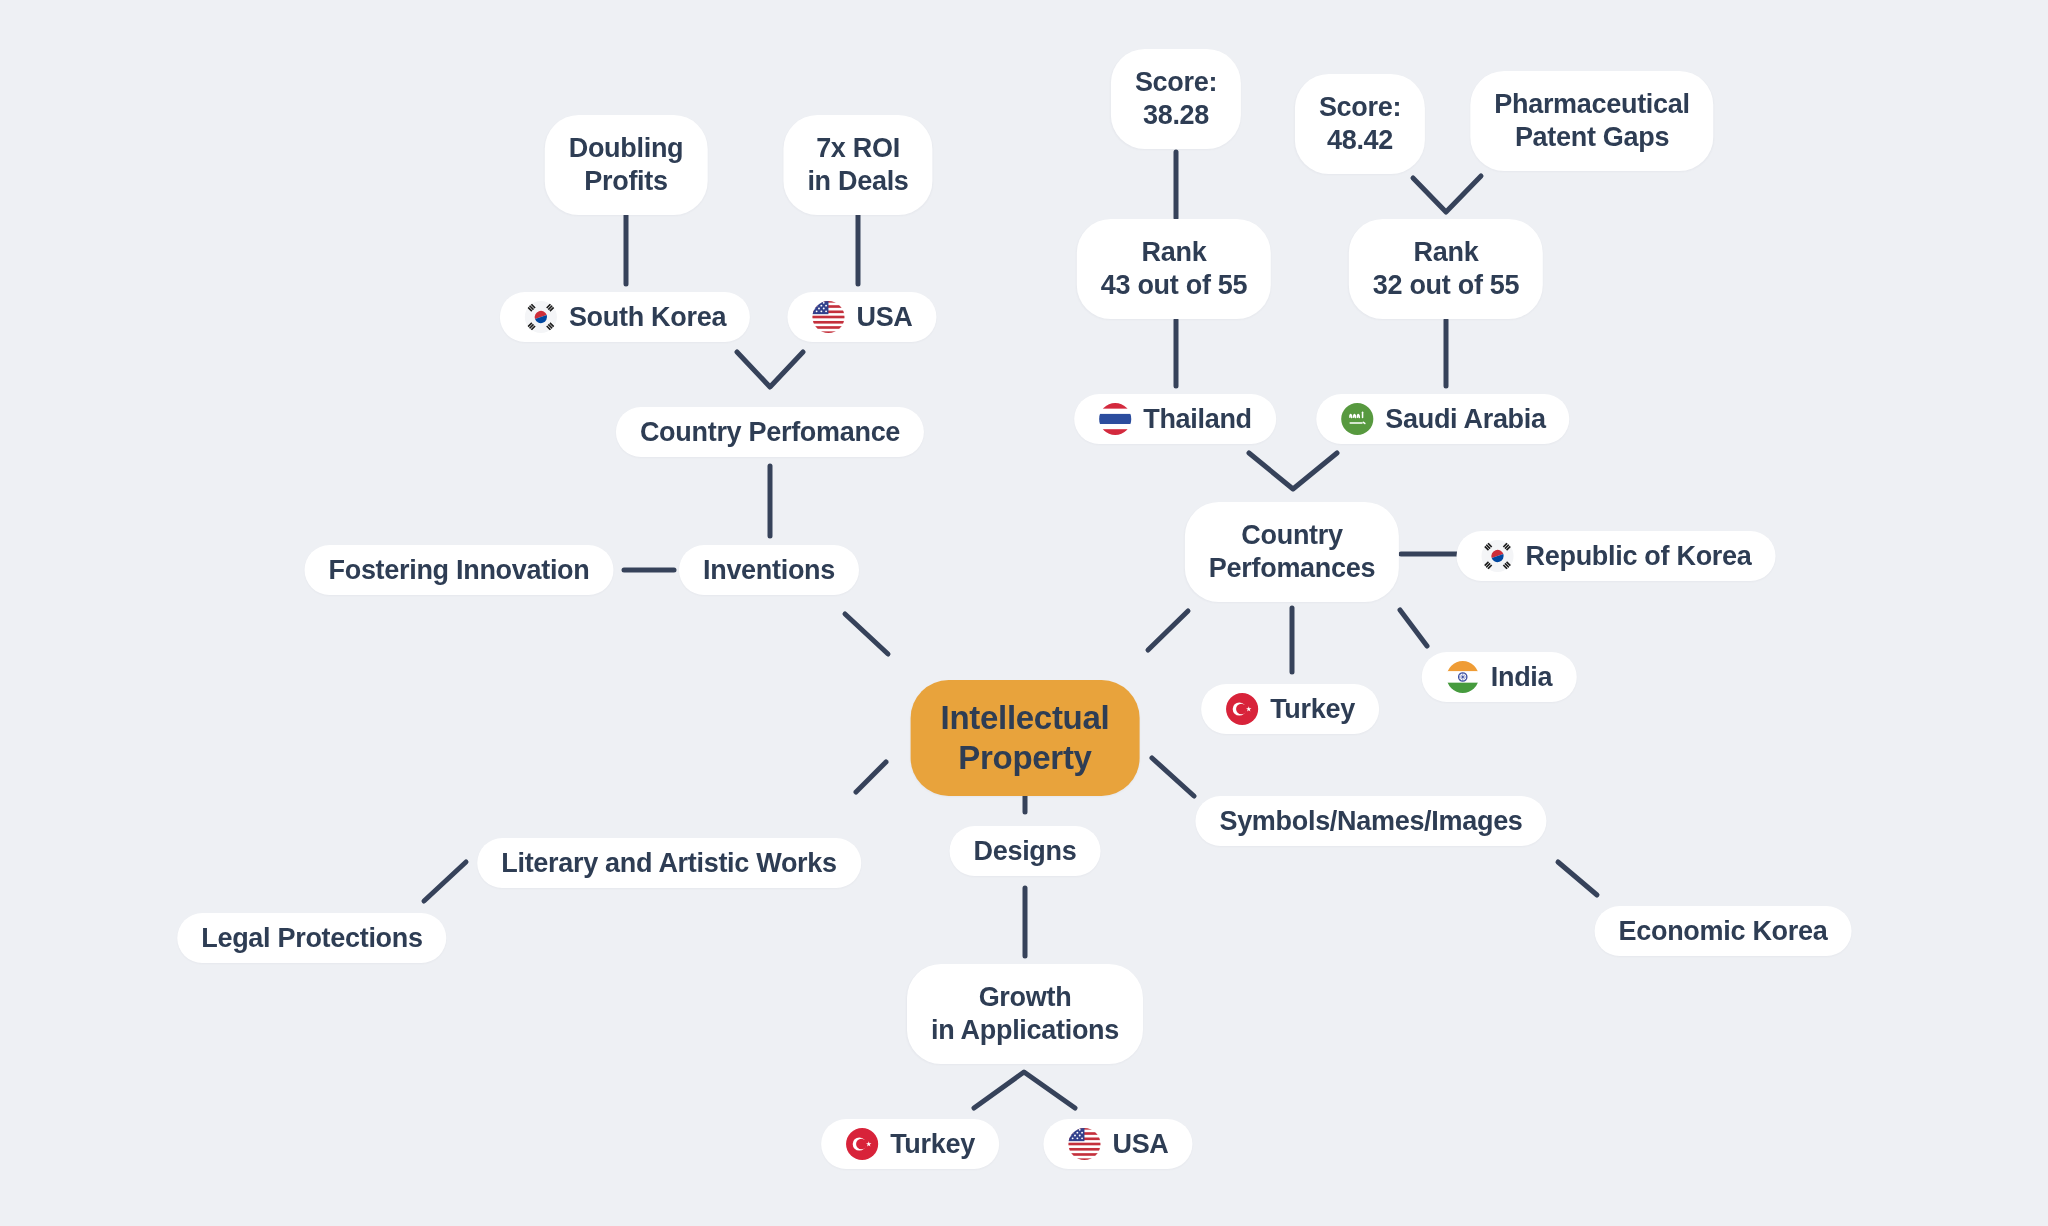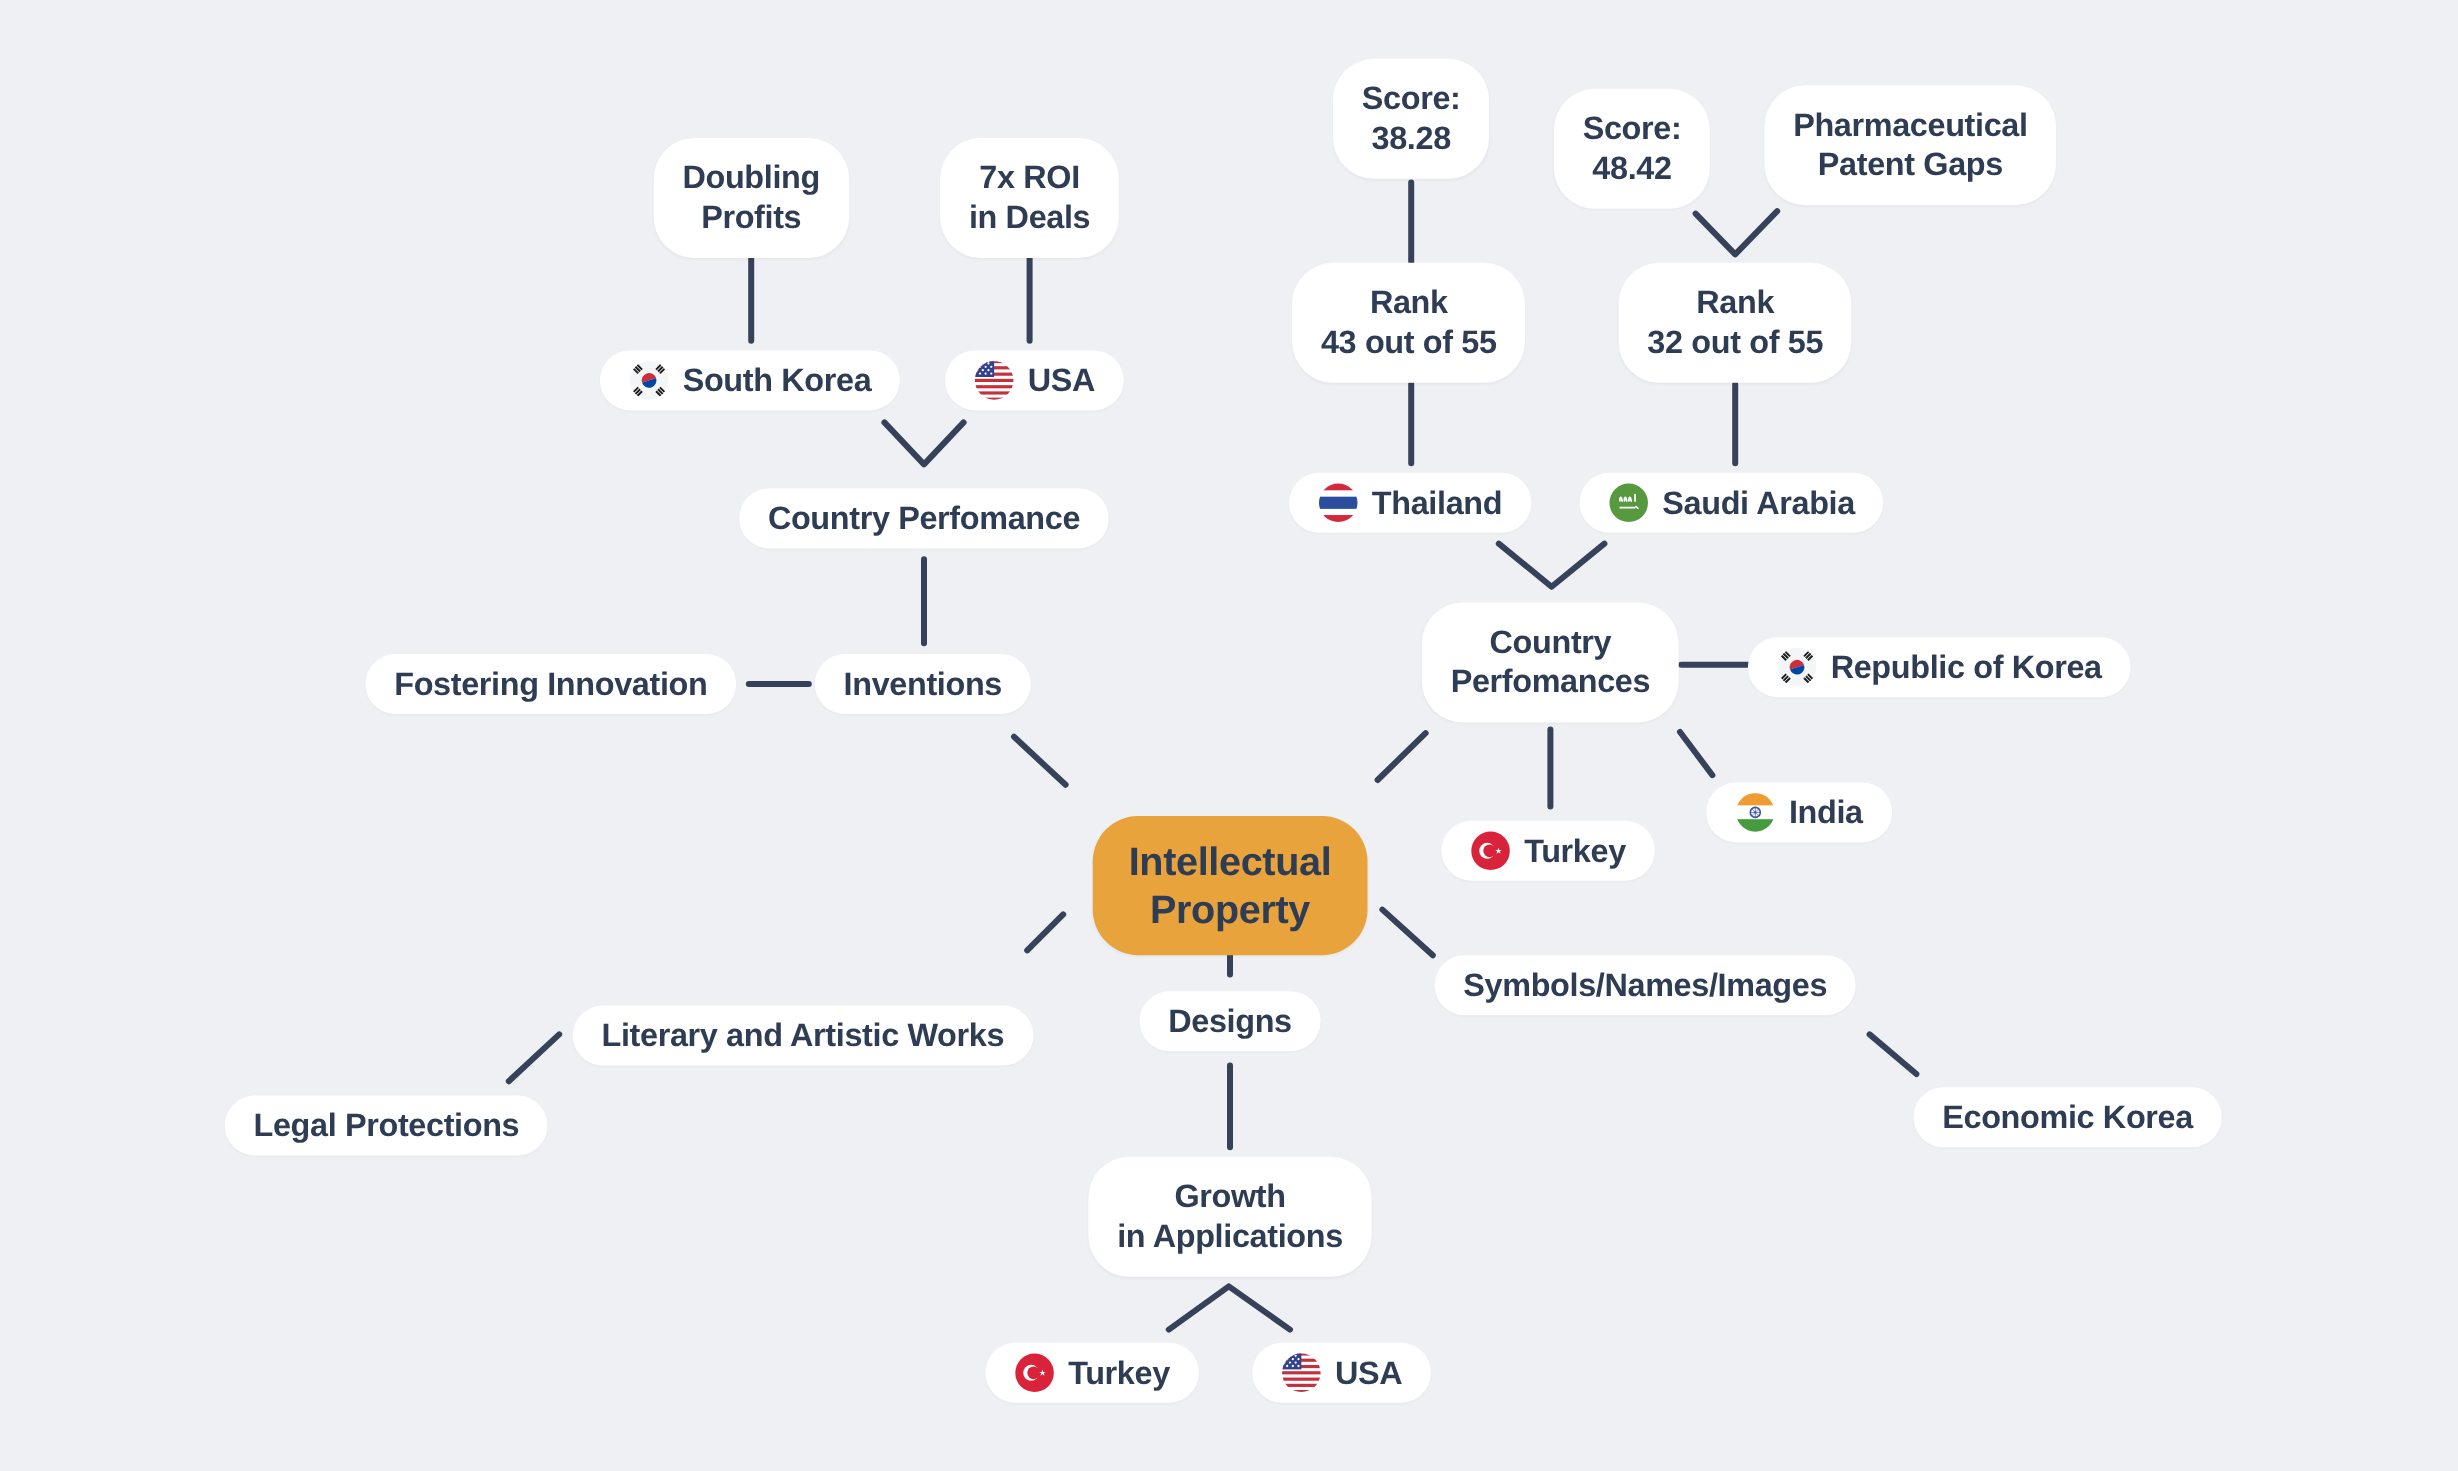--- a/index.html
+++ b/index.html
@@ -265,21 +265,21 @@
 
   <div class="node" style="left:669px;top:823px;margin-top:40px;">
     <span class="label">Literary and Artistic Works</span>
   </div>
   <div class="node" style="left:1025px;top:851px;">
     <span class="label">Designs</span>
   </div>
   <div class="node" style="left:1371px;top:821px;">
     <span class="label">Symbols/Names/Images</span>
   </div>
-  <div class="node" style="left:322px;top:938px;">
+  <div class="node" style="left:312px;top:938px;">
     <span class="label">Legal Protections</span>
   </div>
   <div class="node" style="left:1723px;top:931px;">
     <span class="label">Economic Korea</span>
   </div>
   <div class="node node--tall" style="left:1025px;top:1014px;">
     <span class="label">Growth
 in Applications</span>
   </div>
   <div class="node" style="left:910px;top:1144px;">

